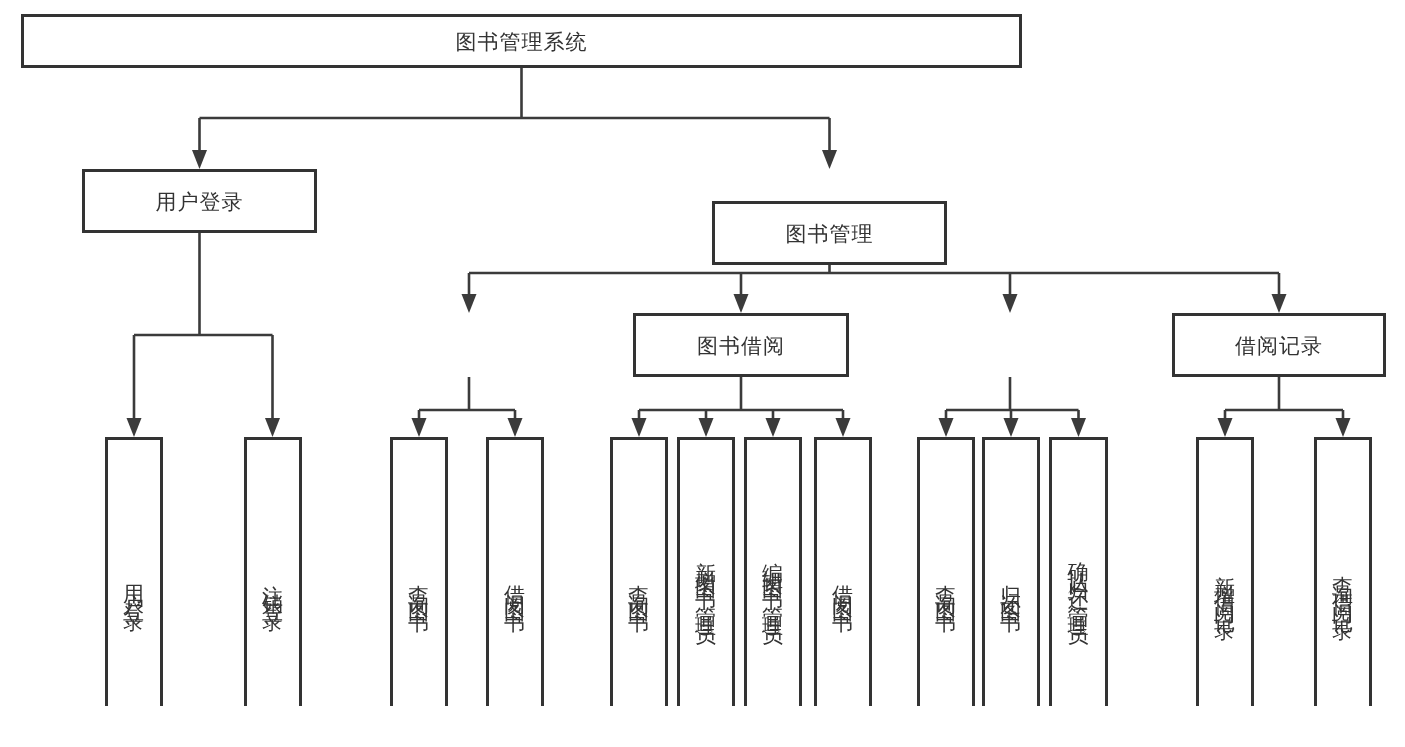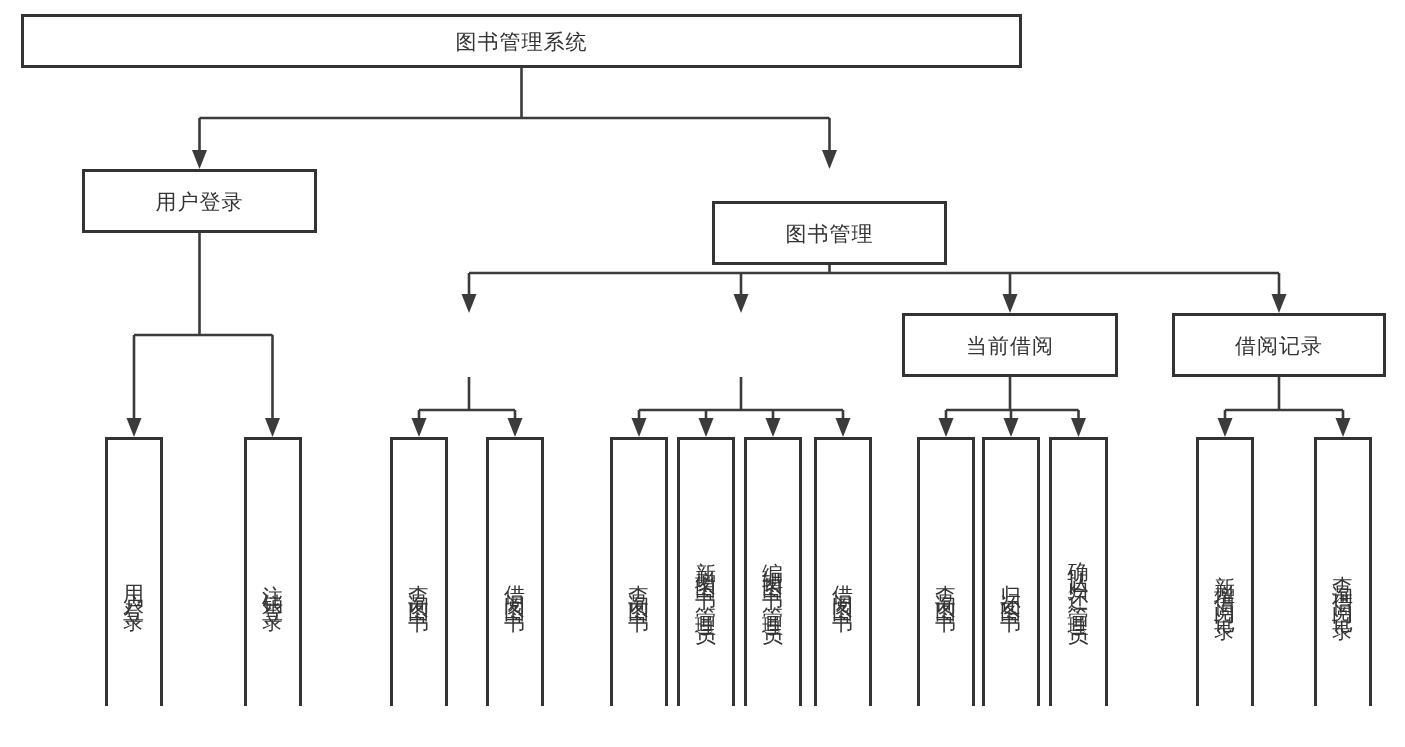--- a/index.html
+++ b/index.html
@@ -70,22 +70,22 @@
     <span>图书管理系统</span>
   </div>
 
   <div class="box" style="left:82px;top:169px;width:235px;height:64px;">
     <span>用户登录</span>
   </div>
   <div class="box" style="left:712px;top:169px;width:235px;height:64px;margin-top:32px;">
     <span>图书管理</span>
   </div>
 
-  <div class="box" style="left:902px;top:313px;width:216px;height:64px;">
-    <span>当前借阅</span>
+  <div class="box" style="left:633px;top:313px;width:216px;height:64px;">
+    <span>图书借阅</span>
   </div>
   <div class="box" style="left:1172px;top:313px;width:214px;height:64px;">
     <span>借阅记录</span>
   </div>
 
   <div class="box leaf" style="left:105px;top:437px;width:58px;height:297px;">
     <span>用户登录</span>
   </div>
   <div class="box leaf" style="left:244px;top:437px;width:58px;height:297px;">
     <span>注销登录</span>

